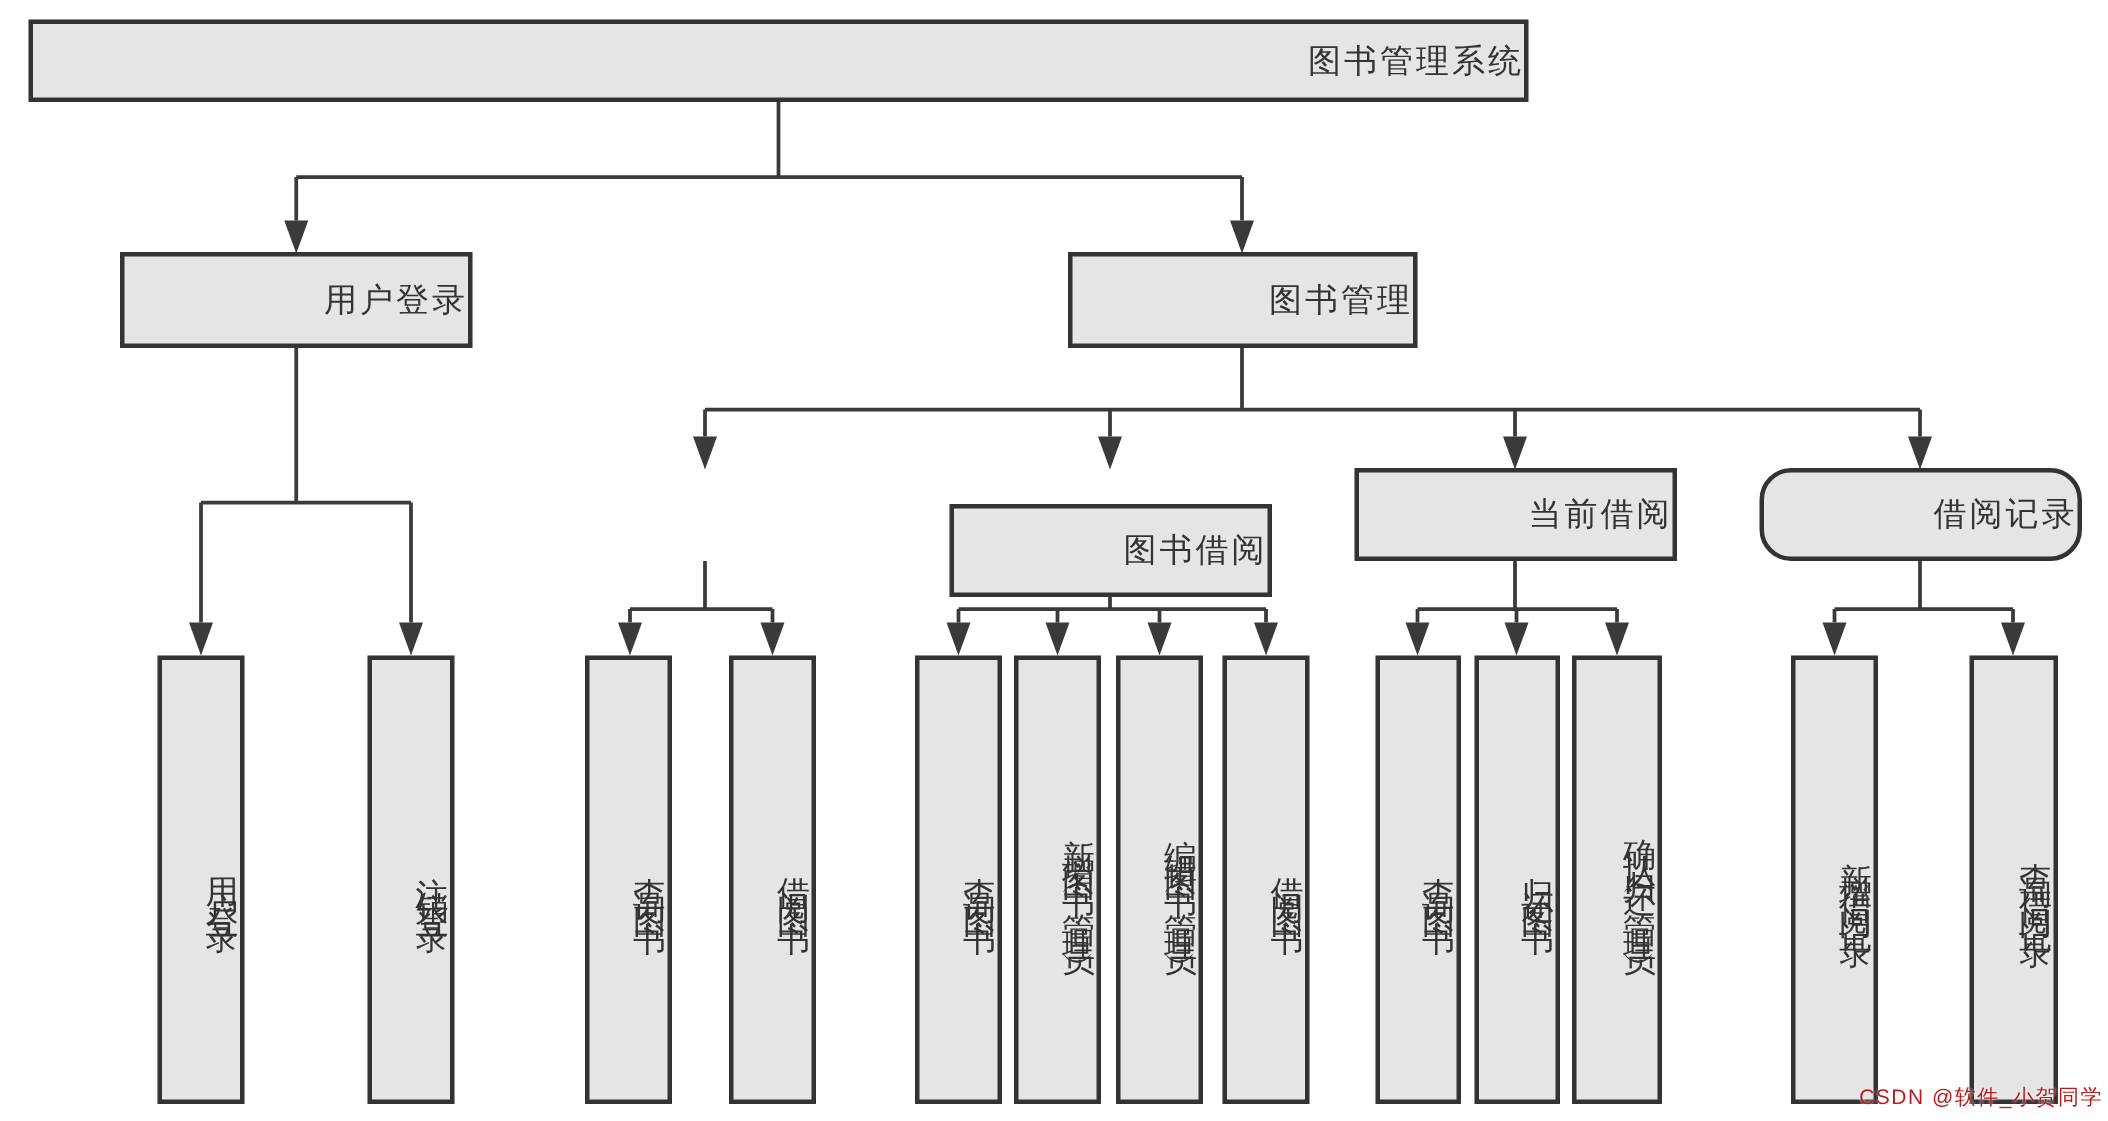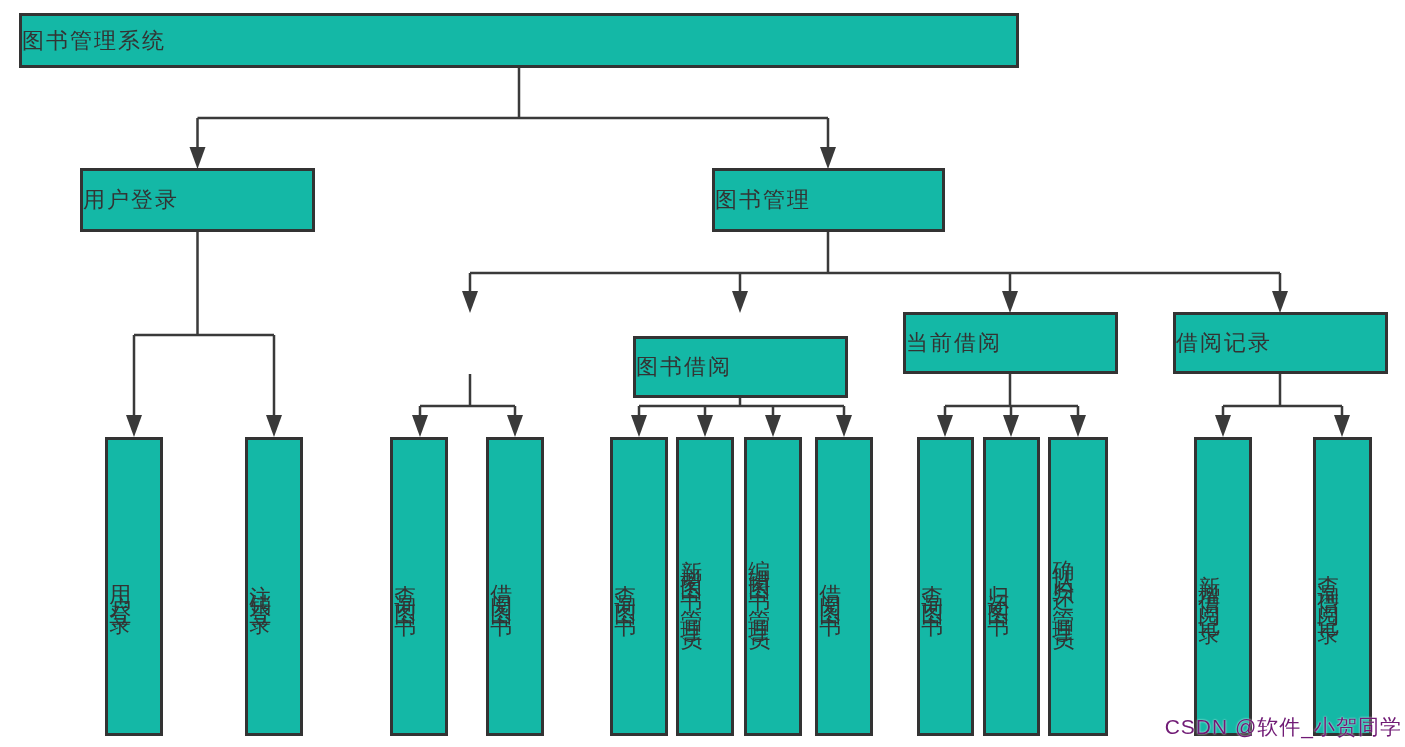--- a/index.html
+++ b/index.html
@@ -2,64 +2,64 @@
 <html><head>
 <meta charset="utf-8">
 <style>
   html,body{margin:0;padding:0;background:#ffffff;}
   body{font-family:"Liberation Sans","DejaVu Sans",sans-serif;}
   #canvas{position:relative;width:1405px;height:747px;background:#ffffff;overflow:hidden;}
   #connector-svg{position:absolute;left:0;top:0;}
   .box{
     position:absolute;
     border:3px solid #333333;
-    background:#14b8a6;
+    background:#e5e5e5;
     box-sizing:border-box;
     display:flex;
     align-items:center;
-    justify-content:flex-start;
+    justify-content:flex-end;
     color:#333333;
   }
   .h-label{font-size:22px;letter-spacing:2px;white-space:nowrap;}
   .leaf .v-label{
     writing-mode:vertical-rl;
     text-orientation:mixed;
     font-size:22px;
     letter-spacing:10px;
     line-height:1.1;
     white-space:nowrap;
   }
   
   #n-root{left:19px;top:13px;width:1000px;height:55px;}
   #n-user-login{left:80px;top:168px;width:235px;height:64px;}
   #n-book-mgmt{left:712px;top:168px;width:233px;height:64px;}
   #n-new-book-rec{left:363px;top:312px;width:214px;height:62px;}
   #n-book-borrow{left:633px;top:312px;width:215px;height:62px;margin-top:24px;}
   #n-current-borrow{left:903px;top:312px;width:215px;height:62px;}
-  #n-borrow-records{left:1173px;top:312px;width:215px;height:62px;}
+  #n-borrow-records{left:1173px;top:312px;width:215px;height:62px;border-radius:21px;}
   .leaf{top:437px;height:299px;}
   #n-leaf-login{left:105px;width:58px;}
   #n-leaf-logout{left:245px;width:58px;}
   #n-leaf-nbr-query{left:390px;width:58px;}
   #n-leaf-nbr-borrow{left:486px;width:58px;}
   #n-leaf-bb-query{left:610px;width:58px;}
   #n-leaf-bb-add{left:676px;width:58px;}
   #n-leaf-bb-edit{left:744px;width:58px;}
   #n-leaf-bb-borrow{left:815px;width:58px;}
   #n-leaf-cb-query{left:917px;width:57px;}
   #n-leaf-cb-return{left:983px;width:57px;}
   #n-leaf-cb-confirm{left:1048px;width:60px;}
   #n-leaf-br-add{left:1194px;width:58px;}
   #n-leaf-br-query{left:1313px;width:59px;}
   #watermark{
     position:absolute;
     right:3px;
     bottom:6px;
-    font-size:21px;
-    color:#701a75;
+    font-size:14px;
+    color:#b91c1c;
     letter-spacing:1px;
     text-shadow:0 0 2px #ffffff;
     white-space:nowrap;
   }
 </style>
 </head>
 <body>
 
 <div id="canvas">
 

